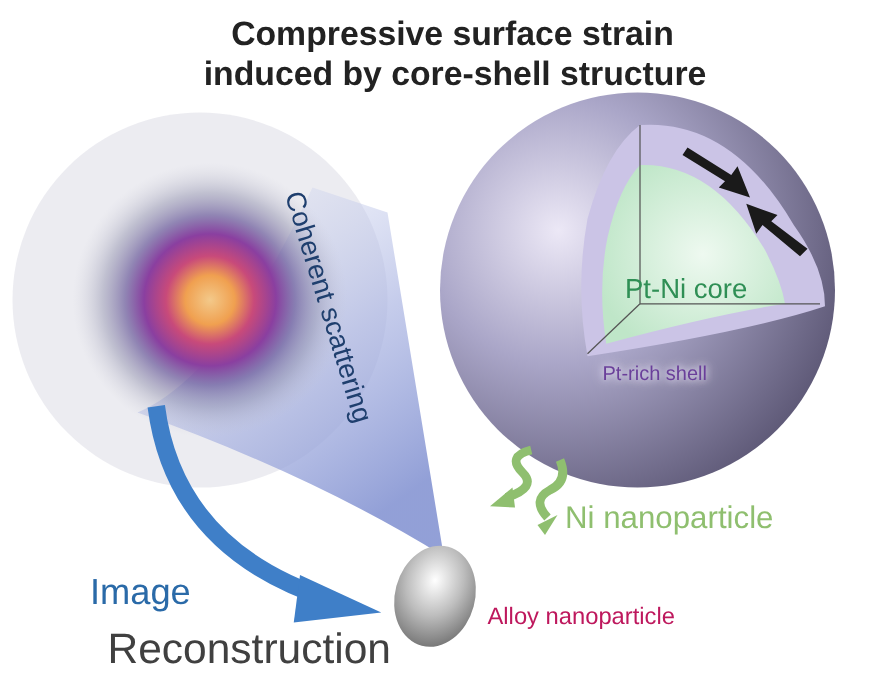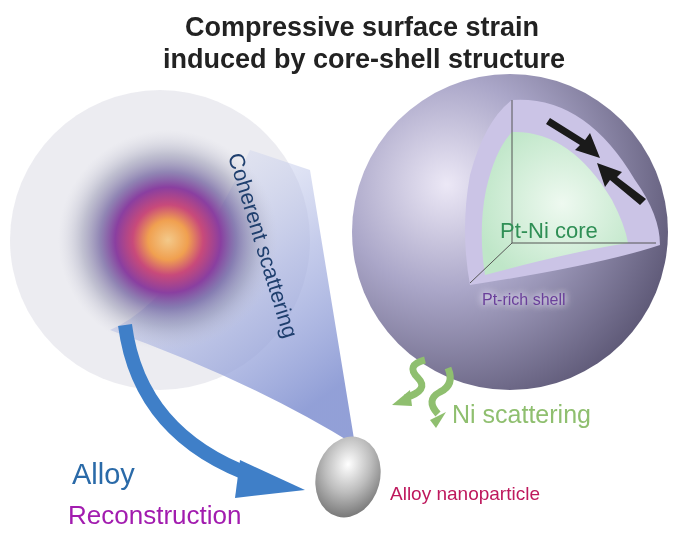--- a/index.html
+++ b/index.html
@@ -4,21 +4,21 @@
 <style>
   html, body { margin: 0; padding: 0; background: #ffffff; }
   body { width: 700px; height: 548px; position: relative; overflow: hidden; font-family: "Liberation Sans", sans-serif; }
   .title { position: absolute; left: 0; width: 700px; text-align: center; font-weight: bold; font-size: 27px; color: #222222; line-height: 31px; }
   .title.l1 { top: 12px; left: 12px; }
   .title.l2 { top: 44px; left: 14px; }
   svg.art { position: absolute; left: 0; top: 0; }
   .lbl { position: absolute; white-space: nowrap; }
   .coherent { left: 247px; top: 150px; font-size: 22px; color: #1f3f6e; transform-origin: 0 0; transform: rotate(73deg); }
   .image-lbl { left: 72px; top: 458px; font-size: 29px; color: #2a6aa8; }
-  .recon-lbl { left: 68px; top: 500px; font-size: 26px; color: #a21caf; }
+  .recon-lbl { left: 86px; top: 500px; font-size: 34px; color: #404040; }
   .alloy-lbl { left: 390px; top: 483px; font-size: 19px; color: #be185d; }
   .ni-lbl { left: 452px; top: 400px; font-size: 25px; color: #8fbf6f; }
   .core-lbl { left: 500px; top: 218px; font-size: 22px; color: #2f8f55; }
   .shell-lbl { left: 482px; top: 291px; font-size: 16px; color: #6a3f9a; text-shadow: 0 0 6px #ece6f7, 0 0 10px #ece6f7; }
 </style>
 </head>
 <body>
 
 <svg class="art" width="700" height="548" viewBox="0 0 700 548">
   <defs>
@@ -80,18 +80,18 @@
   <polygon points="392,405 410,390 412,406" fill="#8fbf6f"></polygon>
   <polygon points="430,420 446,412 436,428" fill="#8fbf6f"></polygon>
 
   <ellipse cx="348" cy="477" rx="32" ry="41" transform="rotate(15 348 477)" fill="url(#particle)"></ellipse>
 </svg>
 
 <div class="title l1">Compressive surface strain</div>
 <div class="title l2">induced by core-shell structure</div>
 
 <div class="lbl coherent">Coherent scattering</div>
-<div class="lbl image-lbl">Alloy</div>
+<div class="lbl image-lbl">Image</div>
 <div class="lbl recon-lbl">Reconstruction</div>
 <div class="lbl alloy-lbl">Alloy nanoparticle</div>
-<div class="lbl ni-lbl">Ni scattering</div>
+<div class="lbl ni-lbl">Ni nanoparticle</div>
 <div class="lbl core-lbl">Pt-Ni core</div>
 <div class="lbl shell-lbl">Pt-rich shell</div>
 
 </body></html>

